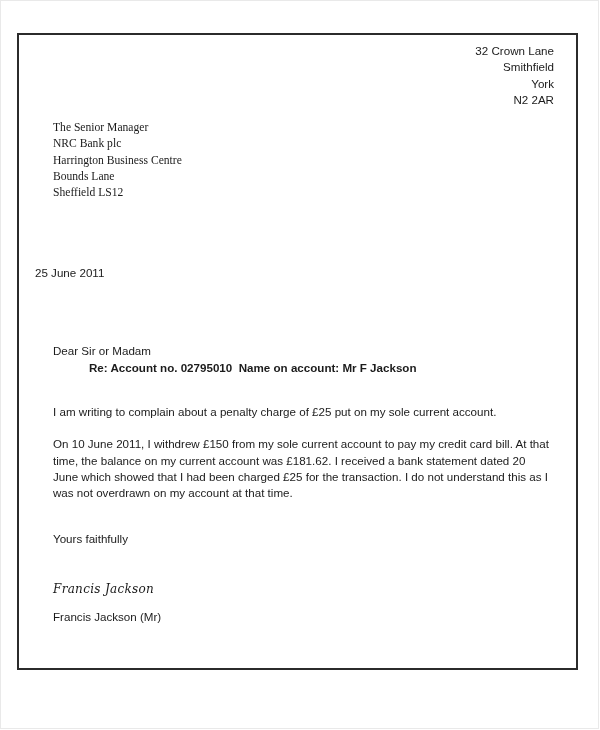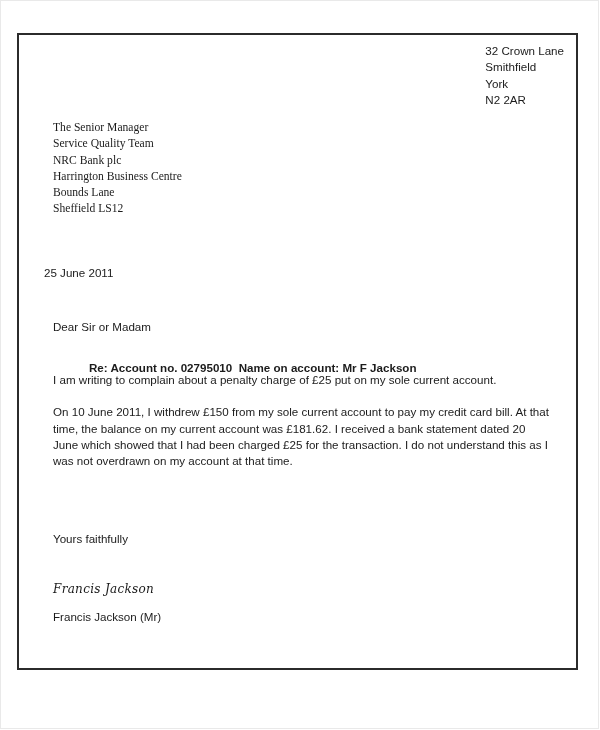--- a/index.html
+++ b/index.html
@@ -44,22 +44,23 @@
     width: 100%;
     height: 100%;
     font-size: 11.6px;
     line-height: 16.3px;
     color: #1b1b1b;
   }
 
   
   .sender-address {
     position: absolute;
-    right: 12px;
+    right: 22px;
     top: 8px;
+    text-align: right;
   }
   .sender-address .addr-line {
     display: block;
     white-space: pre;
   }
 
   
   .recipient-address {
     position: absolute;
     left: 34px;
@@ -67,48 +68,48 @@
   }
   .recipient-address .addr-line {
     display: block;
     white-space: pre;
     font-family: Liberation Serif, serif;
   }
 
   
   .letter-date {
     position: absolute;
-    left: 25px;
+    left: 16px;
     top: 230px;
     white-space: pre;
   }
 
   
   .salutation {
     position: absolute;
     left: 34px;
-    top: 284px;
+    top: 308px;
     white-space: pre;
   }
 
   
   .subject-line {
     position: absolute;
     left: 34px;
     top: 325px;
     font-weight: bold;
     white-space: pre;
     padding-left: 36px;
   }
 
   
   .body-copy {
     position: absolute;
     left: 34px;
-    top: 337px;
+    top: 369px;
     width: 500px;
   }
   .body-copy p {
     margin: 0 0 16px 0;
     text-align: left;
   }
 
   
   .closing {
     position: absolute;
@@ -146,21 +147,20 @@
 
     <div class="sender-address">
       <span class="addr-line">32 Crown Lane</span>
       <span class="addr-line">Smithfield</span>
       <span class="addr-line">York</span>
       <span class="addr-line">N2 2AR</span>
     </div>
 
     <div class="recipient-address">
       <span class="addr-line">The Senior Manager</span>
-      <span class="addr-line">Service Quality Team</span>
       <span class="addr-line">NRC Bank plc</span>
       <span class="addr-line">Harrington Business Centre</span>
       <span class="addr-line">Bounds Lane</span>
       <span class="addr-line">Sheffield LS12</span>
     </div>
 
     <div class="letter-date">25 June 2011</div>
 
     <div class="salutation">Dear Sir or Madam</div>
 

